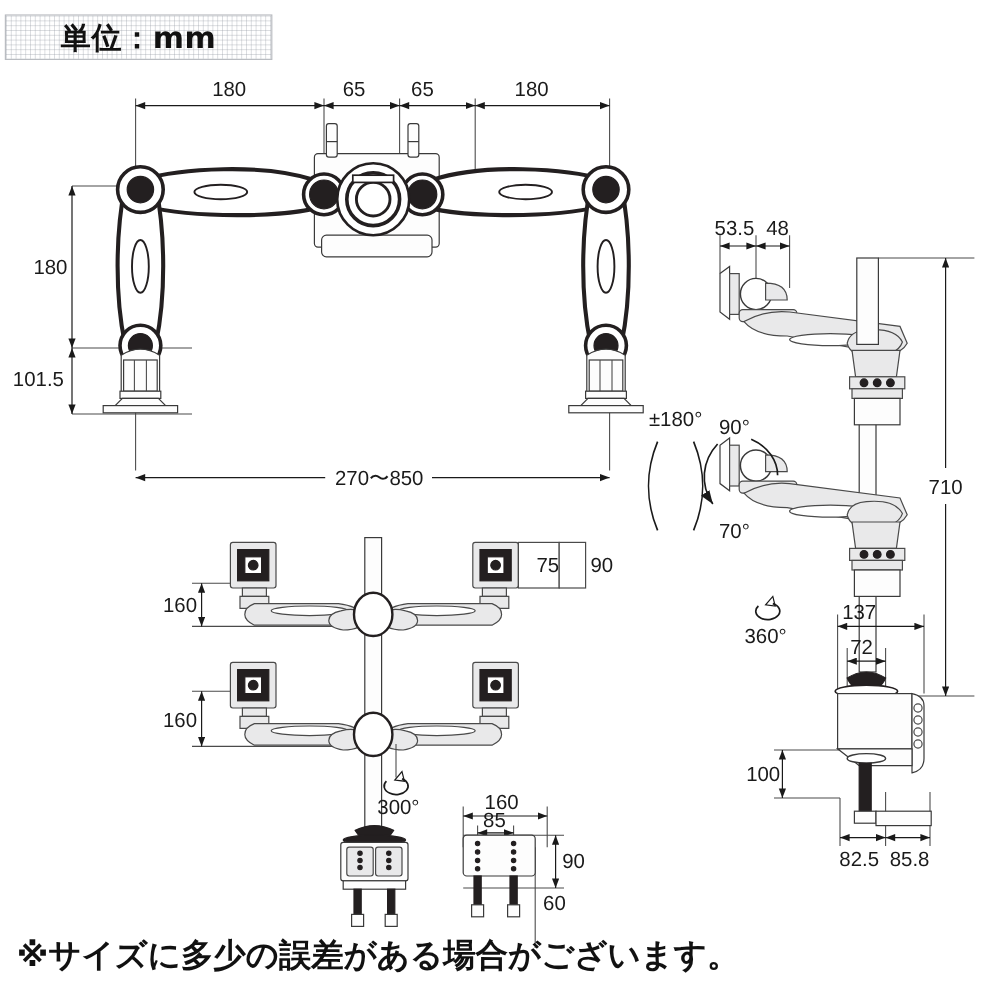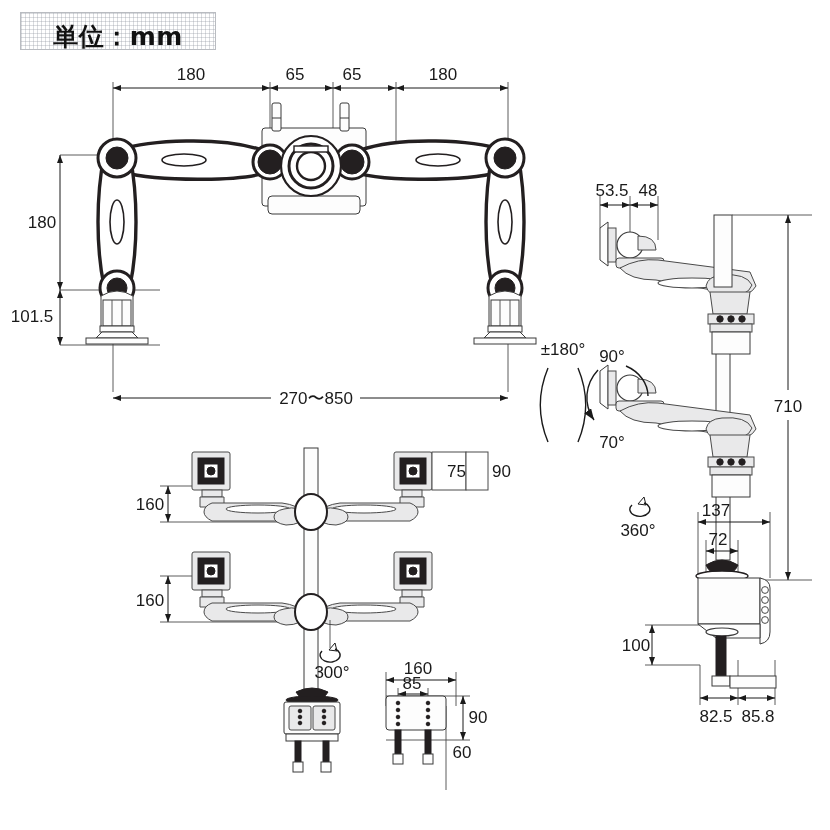--- a/index.html
+++ b/index.html
@@ -9,29 +9,29 @@
     font-family:"Liberation Sans","DejaVu Sans",sans-serif;
     color:#1a1a1a;
     overflow:hidden;
     position:relative;
   }
   #root{position:absolute;left:0;top:0;width:830px;height:830px;}
   svg.drawing{position:absolute;left:0;top:0;width:830px;height:830px;}
 
   
   .unit-chip{
-    position:absolute;left:20px;top:12px;
-    width:196px;height:38px;
+    position:absolute;left:4px;top:12px;
+    width:223px;height:38px;
     border:1px solid #b9bcc1;
     background-color:#ffffff;
     background-image:
       linear-gradient(to right, rgba(150,155,165,.35) 1px, transparent 1px),
       linear-gradient(to bottom, rgba(150,155,165,.35) 1px, transparent 1px);
     background-size:4px 4px;
-    display:flex;align-items:flex-end;justify-content:center;
+    display:flex;align-items:center;justify-content:center;
     box-sizing:border-box;
   }
   .unit-chip span{
     font-size:25px;font-weight:700;letter-spacing:.5px;color:#111;
     font-family:"DejaVu Sans","Liberation Sans",sans-serif;
     line-height:1;
   }
 
   
   .footer-note{
@@ -470,13 +470,14 @@
         <circle cx="428" cy="724" r="1.8" class="part-dark"></circle>
       </g>
       <rect class="part-dark" x="395" y="730" width="6" height="30"></rect>
       <rect class="part-dark" x="425" y="730" width="6" height="30"></rect>
       <rect class="part-lite" x="393" y="754" width="10" height="10"></rect>
       <rect class="part-lite" x="423" y="754" width="10" height="10"></rect>
     </g>
 
   </svg>
 
+  <div class="footer-note">※サイズに多少の誤差がある場合がございます。</div>
 </div>
 
 </body></html>

